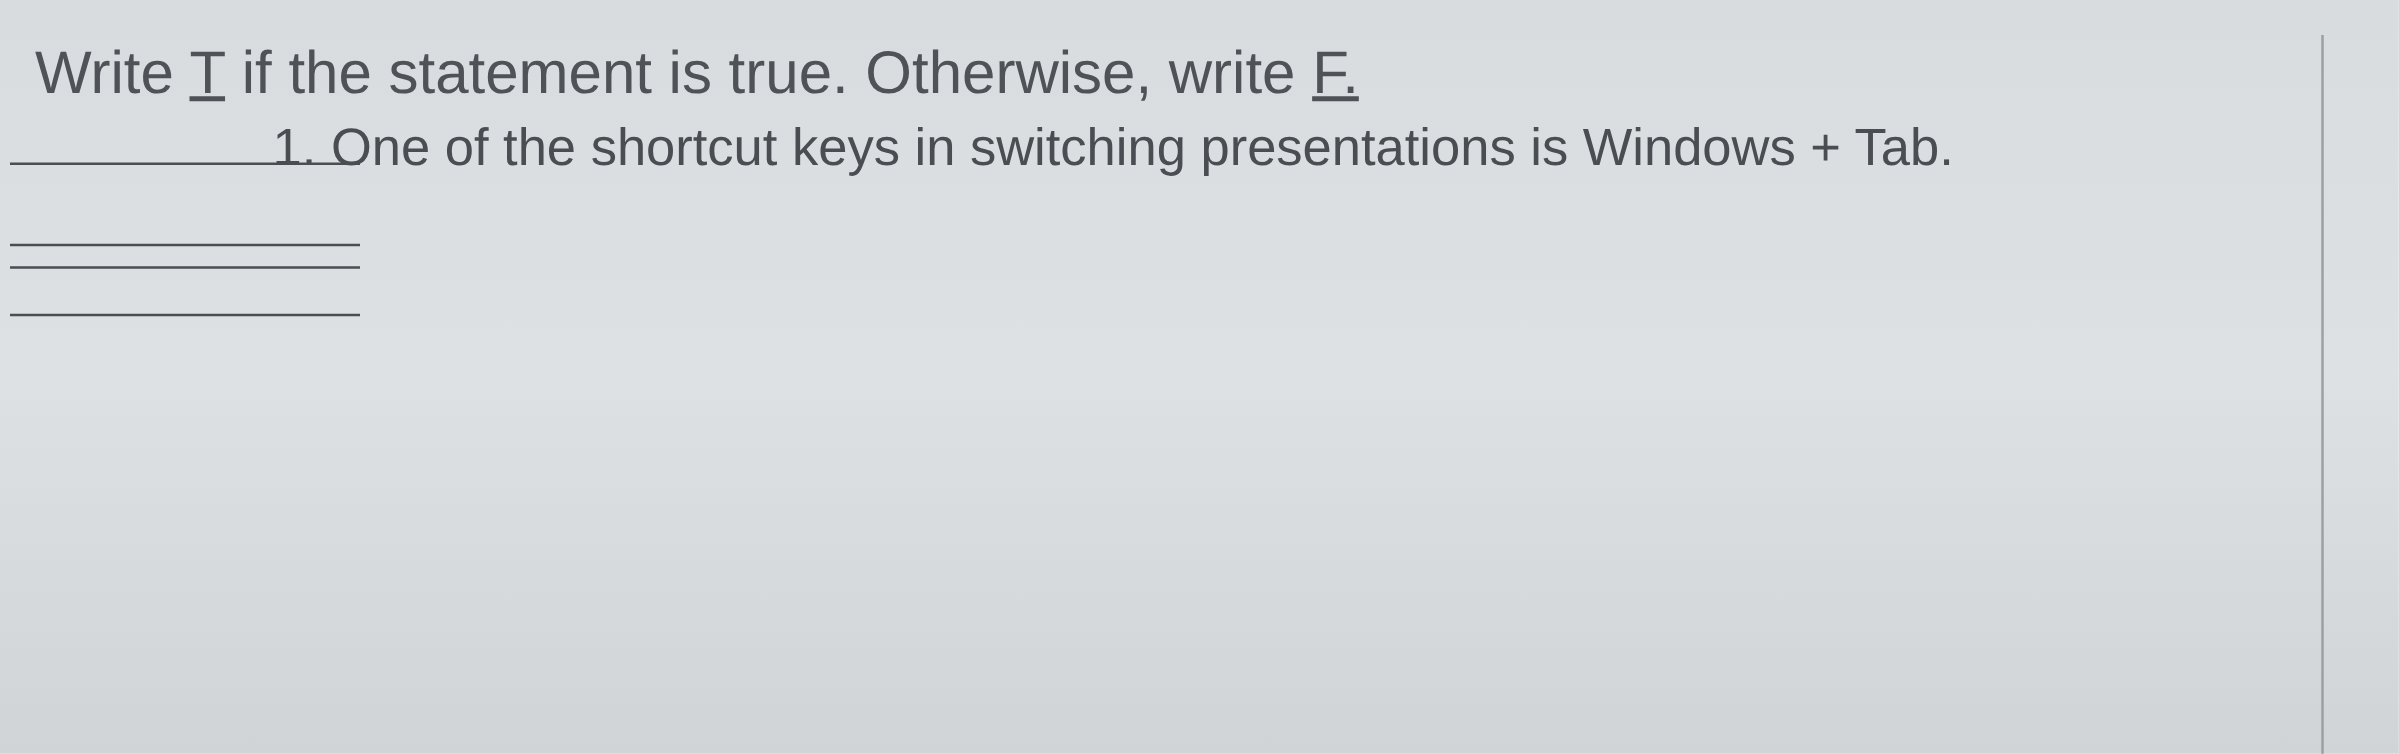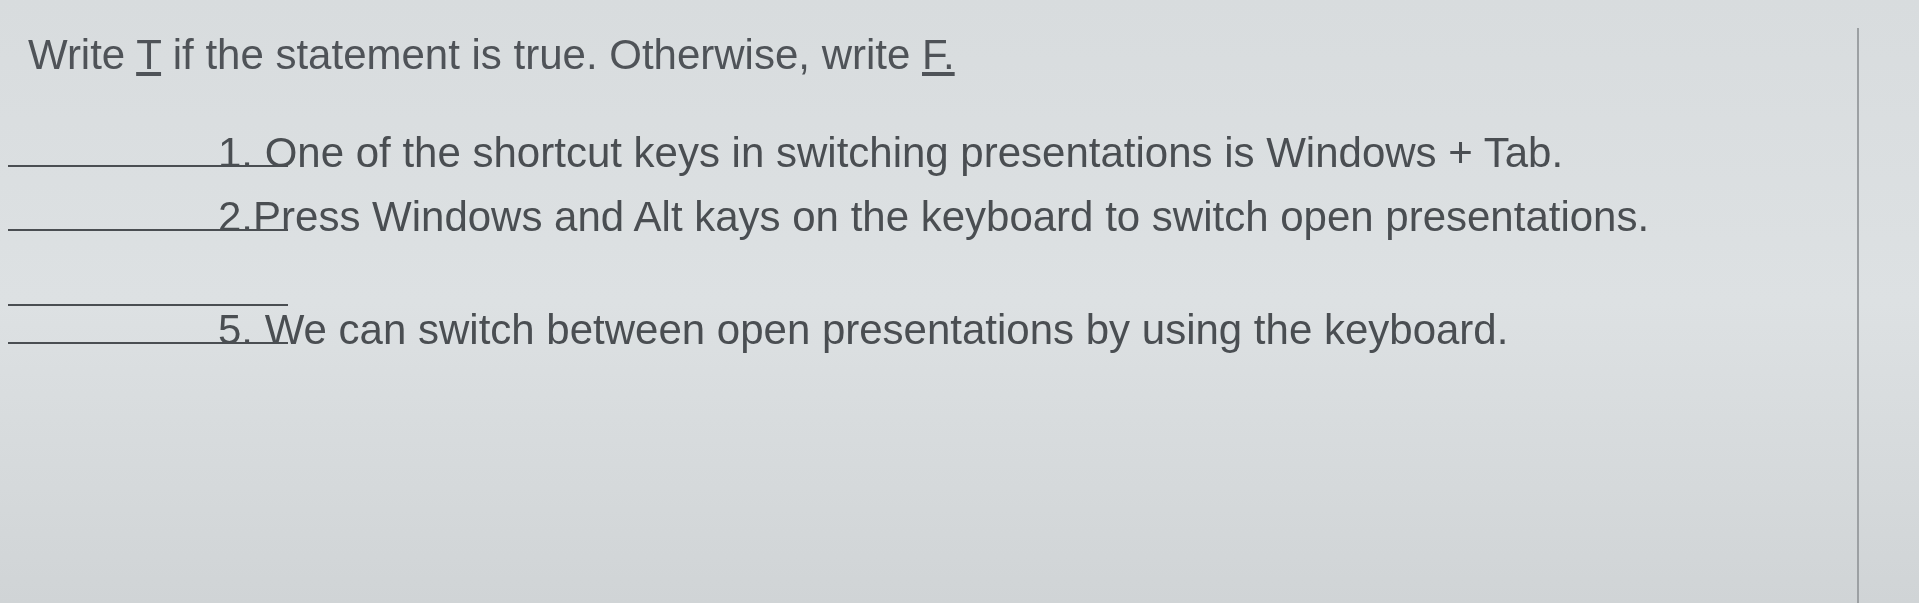--- a/index.html
+++ b/index.html
@@ -14,24 +14,23 @@
       background: linear-gradient(to bottom, #d8dcde 0%, #dde1e3 50%, #d0d4d6 100%);
       color: #4a4e52;
       padding: 28px 20px 20px 28px;
       position: relative;
       overflow: hidden;
     }
     .page {
       position: relative;
     }
     .instruction {
-      font-size: 42px;
+      font-size: 48px;
       font-weight: 500;
       color: #4f5358;
-      margin-bottom: 42px;
       line-height: 1.3;
     }
     .underline {
       text-decoration: underline;
     }
     .question-list {
       padding-left: 190px;
     }
     .question-row {
       display: flex;
@@ -100,36 +99,29 @@
     <div class="question-row">
       <div class="blank-line"></div>
       <div class="question-text">
         <span>1.</span>
         <span>One of the shortcut keys in switching presentations is Windows + Tab.</span>
       </div>
     </div>
 
     <div class="question-row">
       <div class="blank-line"></div>
-      <div class="question-text">
-        <span>2.</span><span>Press Windows and Alt kays on the keyboard to switch open presentations.</span>
-      </div>
     </div>
 
     <div class="question-row q3-row">
       <div class="blank-line"></div>
     </div>
 
     <div class="gap"></div>
 
 
     <div class="question-row">
       <div class="blank-line"></div>
-      <div class="question-text">
-        <span>5.</span>
-        <span>We can switch between open presentations by using the keyboard.</span>
-      </div>
     </div>
 
   </div>
 
   <div class="vertical-line"></div>
 </div>
 
 </body></html>

